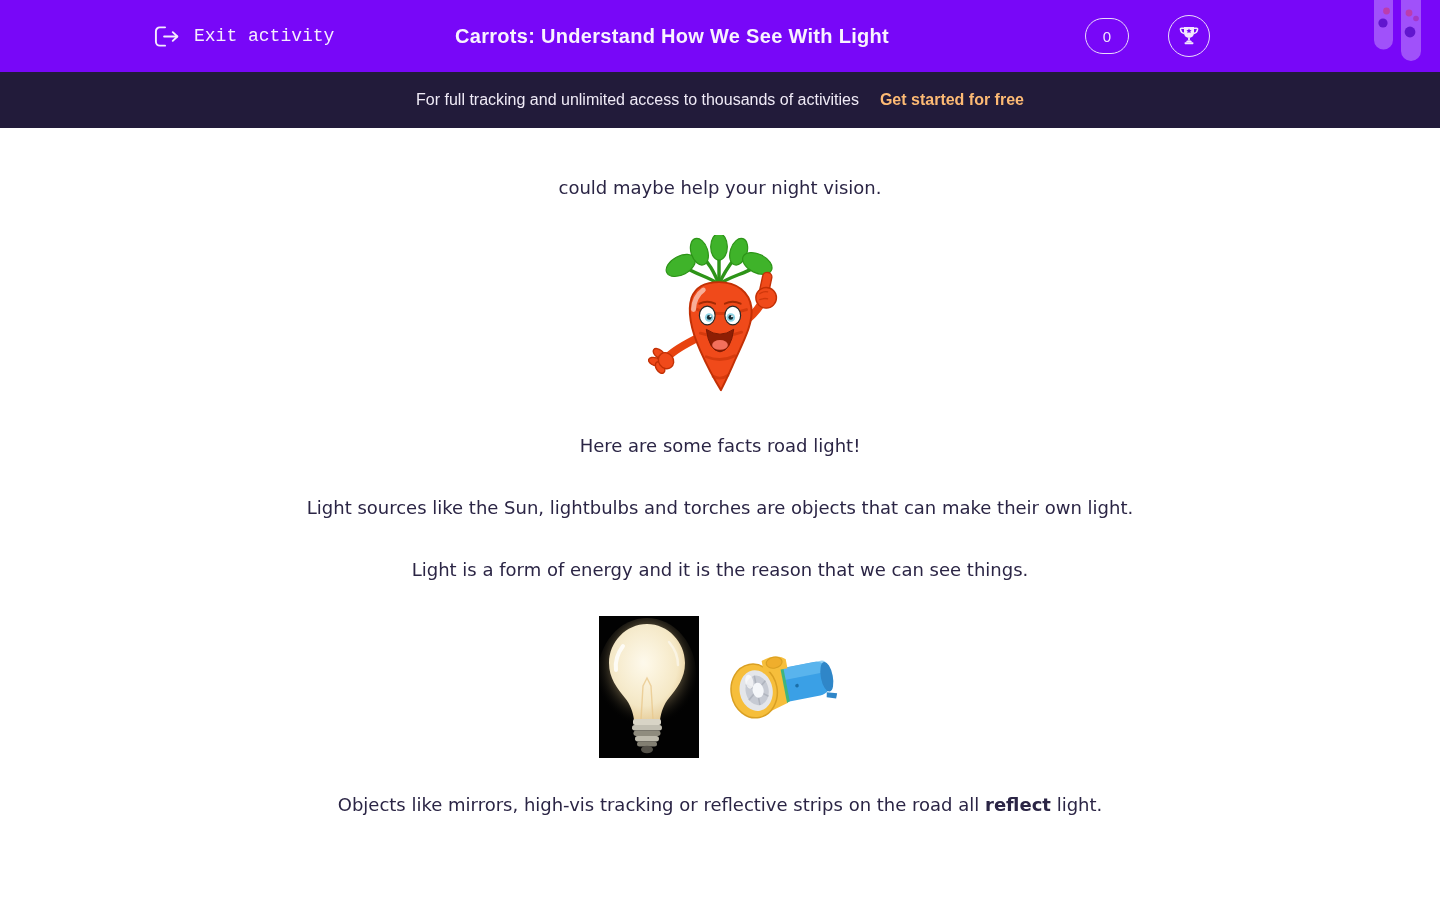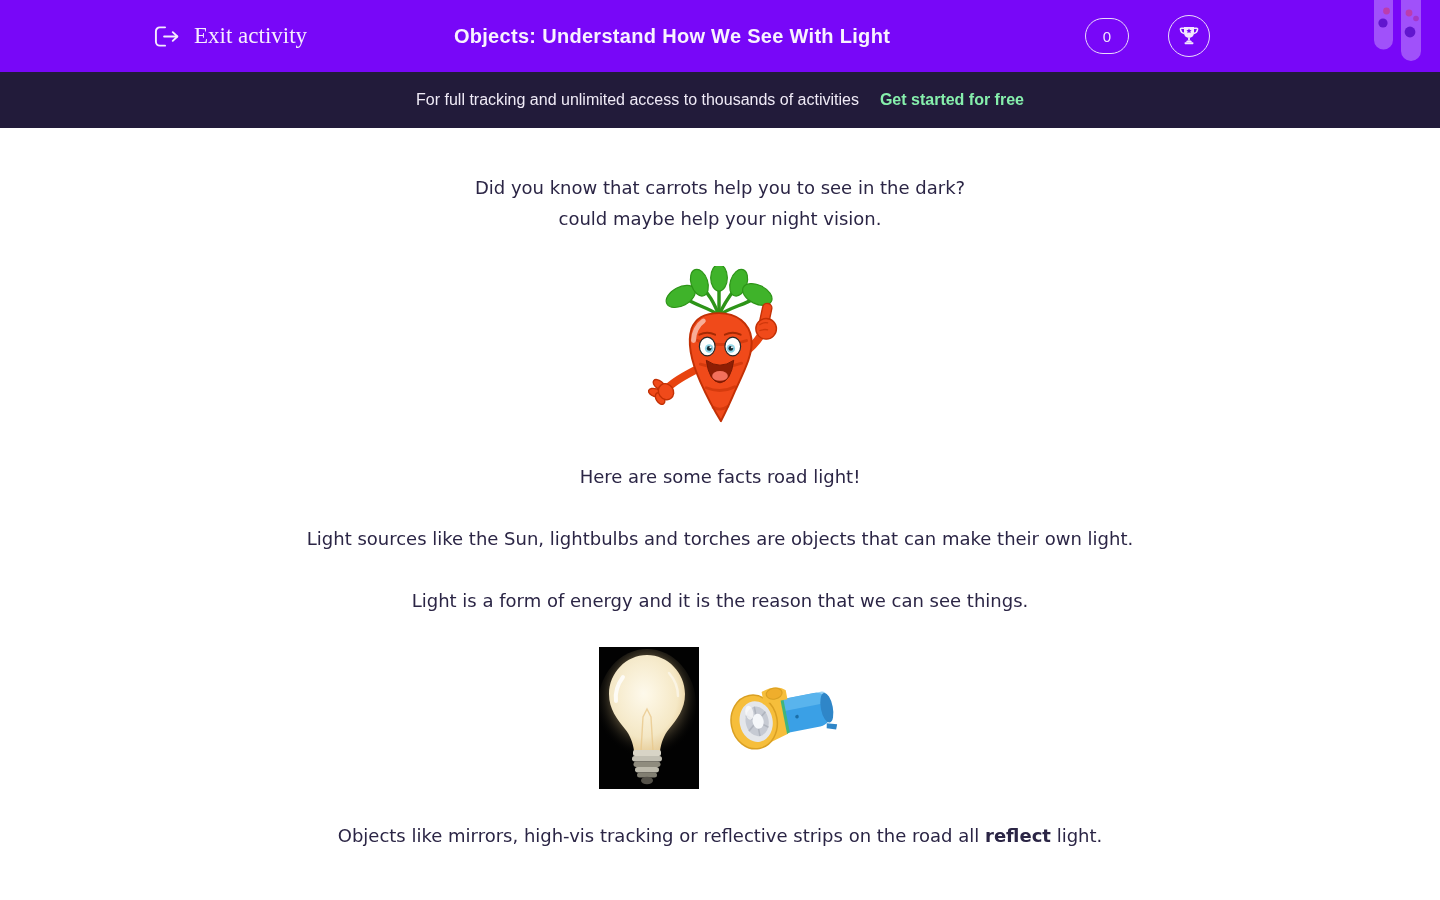--- a/index.html
+++ b/index.html
@@ -7,22 +7,22 @@
   body { font-family:"DejaVu Sans", sans-serif; position:relative; }
 
   
   .app-header {
     position:relative; height:72px; background:#7807F8;
     display:flex; align-items:center;
     font-family:"Liberation Sans", sans-serif;
   }
   .exit-btn {
     display:flex; align-items:center; gap:13px;
-    margin-left:152px; color:#F6EDFE; font-size:23px; cursor:pointer;
-    background:none; border:none; font-family:Liberation Serif, serif;text-align:center;
+    margin-left:152px; color:#F6EDFE; font-size:18px; cursor:pointer;
+    background:none; border:none; font-family:Liberation Mono, monospace;text-align:center;
   }
   .exit-btn svg { display:block; }
   .app-title {
     position:absolute; left:672px; top:50%; transform:translate(-50%,-50%);
     color:#F8F2FE; font-size:20px; font-weight:bold; letter-spacing:0.3px; white-space:nowrap;
   }
   .header-right {
     position:absolute; right:230px; top:50%; transform:translateY(-50%);
     display:flex; align-items:center; gap:39px;
   }
@@ -39,21 +39,21 @@
   }
   .tubes-decoration { position:absolute; right:14px; top:0; }
 
   
   .promo-banner {
     height:56px; background:#221B3A;
     display:flex; align-items:center; justify-content:center;
     color:#EFEAF6; font-size:16px;
     font-family:"Liberation Sans", sans-serif;
   }
-  .promo-banner .cta { font-weight:bold; color:#86efac; margin-left:21px; cursor:pointer; }
+  .promo-banner .cta { font-weight:bold; color:#fdba74; margin-left:21px; cursor:pointer; }
 
   
   .content {
     padding-top:44px; text-align:center;
     color:#2B2545; font-size:18px; line-height:31px;
   }
   .para { max-width:1220px; margin:0 auto; }
   .carrot-figure { width:150px; height:162px; margin:32px auto 0; }
   .facts-heading { margin-top:33px; }
   .fact-line { margin-top:31px; }
@@ -74,21 +74,21 @@
     <span>
       <svg width="29" height="25" viewBox="0 0 30 26" fill="none">
         <path d="M13.5 3.5 H8 a4 4 0 0 0 -4 4 v11 a4 4 0 0 0 4 4 h5.5" stroke="#F4EBFD" stroke-width="2" stroke-linecap="round"></path>
         <path d="M12.5 13 H26" stroke="#F4EBFD" stroke-width="2" stroke-linecap="round"></path>
         <path d="M21.5 8.5 l4.8 4.5 l-4.8 4.5" stroke="#F4EBFD" stroke-width="2" stroke-linecap="round" stroke-linejoin="round" fill="none"></path>
       </svg>
     </span>
     <span>Exit activity</span>
   </button>
 
-  <h1 class="app-title">Objects: Understand How We See With Light</h1>
+  <h1 class="app-title">Carrots: Understand How We See With Light</h1>
 
   <div class="header-right">
     <div class="score-badge">
       <span>0</span>
     </div>
     <button class="trophy-circle">
       <span>
         <svg width="24" height="24" viewBox="0 0 24 24">
           <path d="M7 4 h10 v6 a5 5 0 0 1 -10 0 Z" fill="#F2E7FD"></path>
           <path d="M12 5.4 l0.8 1.6 1.8 0.2 -1.3 1.2 0.35 1.8 -1.65 -0.9 -1.65 0.9 0.35 -1.8 -1.3 -1.2 1.8 -0.2 Z" fill="#7807F8"></path>
@@ -118,21 +118,20 @@
 </header>
 
 <div class="promo-banner">
   <span>For full tracking and unlimited access to thousands of activities</span>
   <span class="cta">Get started for free</span>
 </div>
 
 <main class="content">
 
   <div class="para">
-    <div>Did you know that carrots help you to see in the dark?</div>
     <div>could maybe help your night vision.</div>
   </div>
 
   <div class="carrot-figure">
     <svg width="150" height="162" viewBox="0 0 150 165">
 
       <g stroke="#2D9418" stroke-width="3.5" fill="none" stroke-linecap="round">
         <path d="M74 50 C 62 42 50 40 40 33"></path>
         <path d="M74 50 C 68 36 64 29 56 21"></path>
         <path d="M74 50 L 74 18"></path>

